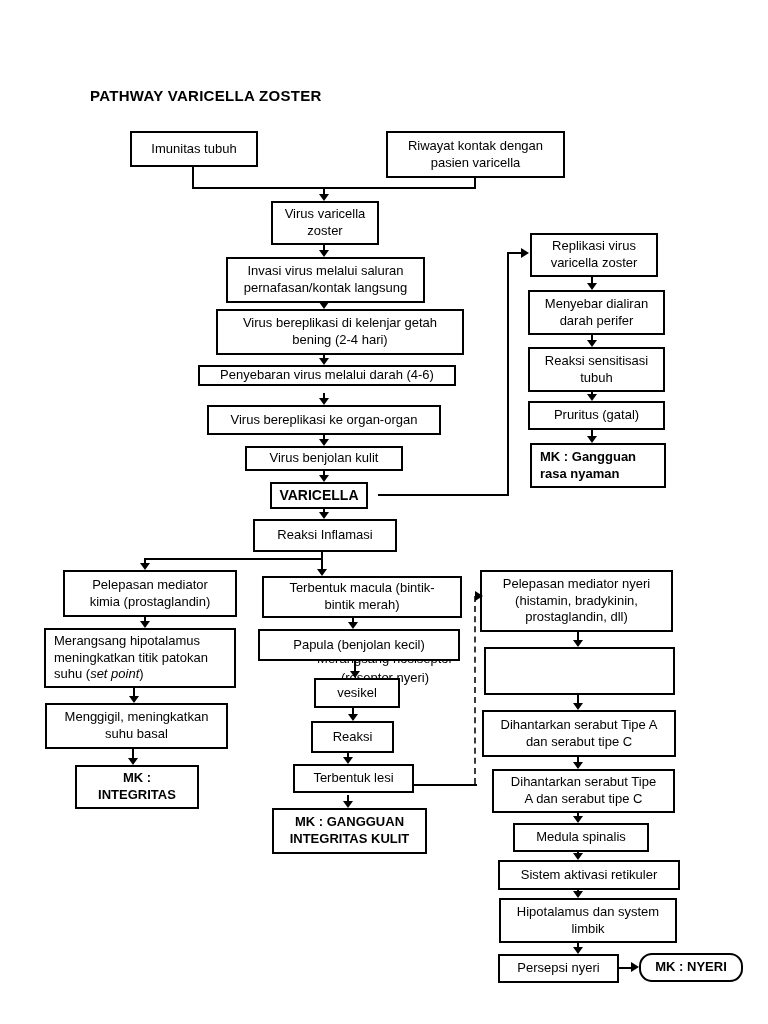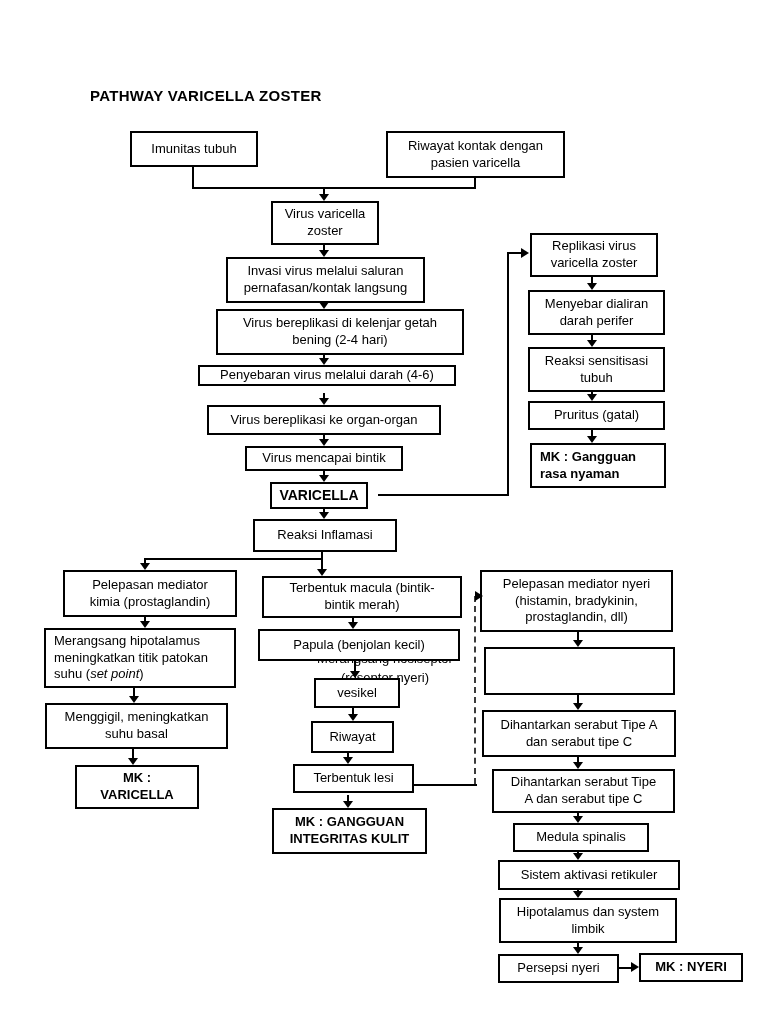--- a/index.html
+++ b/index.html
@@ -36,65 +36,65 @@
 pasien varicella</div>
 
   <div class="box" style="left:271px;top:201px;width:108px;height:44px;">Virus varicella
 zoster</div>
   <div class="box" style="left:226px;top:257px;width:199px;height:46px;">Invasi virus melalui saluran
 pernafasan/kontak langsung</div>
   <div class="box" style="left:216px;top:309px;width:248px;height:46px;">Virus bereplikasi di kelenjar getah
 bening (2-4 hari)</div>
   <div class="box" style="left:198px;top:365px;width:258px;height:21px;">Penyebaran virus melalui darah (4-6)</div>
   <div class="box" style="left:207px;top:405px;width:234px;height:30px;">Virus bereplikasi ke organ-organ</div>
-  <div class="box" style="left:245px;top:446px;width:158px;height:25px;">Virus mencapai bintik</div>
+  <div class="box" style="left:245px;top:446px;width:158px;height:25px;">Virus benjolan kulit</div>
   <div class="box bold" style="left:270px;top:482px;width:98px;height:27px;font-size:14px;">VARICELLA</div>
   <div class="box" style="left:253px;top:519px;width:144px;height:33px;">Reaksi Inflamasi</div>
 
   <div class="box" style="left:530px;top:233px;width:128px;height:44px;">Replikasi virus
 varicella zoster</div>
   <div class="box" style="left:528px;top:290px;width:137px;height:45px;">Menyebar dialiran
 darah perifer</div>
   <div class="box" style="left:528px;top:347px;width:137px;height:45px;">Reaksi sensitisasi
 tubuh</div>
   <div class="box" style="left:528px;top:401px;width:137px;height:29px;">Pruritus (gatal)</div>
   <div class="box bold left" style="left:530px;top:443px;width:136px;height:45px;">MK : Gangguan
 rasa nyaman</div>
 
   <div class="box" style="left:63px;top:570px;width:174px;height:47px;">Pelepasan mediator
 kimia (prostaglandin)</div>
   <div class="box left" style="left:44px;top:628px;width:192px;height:60px;"><span style="display:inline;"><span>Merangsang hipotalamus meningkatkan titik patokan suhu (</span><i>set point</i><span>)</span></span></div>
   <div class="box" style="left:45px;top:703px;width:183px;height:46px;">Menggigil, meningkatkan
 suhu basal</div>
   <div class="box bold" style="left:75px;top:765px;width:124px;height:44px;">MK :
-VARICELLA</div>
+INTEGRITAS</div>
 
   <div class="box" style="left:262px;top:576px;width:200px;height:42px;">Terbentuk macula (bintik-
 bintik merah)</div>
   <div class="box" style="left:258px;top:629px;width:202px;height:32px;">Papula (benjolan kecil)</div>
   <div class="box" style="left:314px;top:678px;width:86px;height:30px;">vesikel</div>
-  <div class="box" style="left:311px;top:721px;width:83px;height:32px;">Riwayat</div>
+  <div class="box" style="left:311px;top:721px;width:83px;height:32px;">Reaksi</div>
   <div class="box" style="left:293px;top:764px;width:121px;height:29px;">Terbentuk lesi</div>
   <div class="box bold" style="left:272px;top:808px;width:155px;height:46px;">MK : GANGGUAN
 INTEGRITAS KULIT</div>
 
   <div class="box" style="left:480px;top:570px;width:193px;height:62px;">Pelepasan mediator nyeri
 (histamin, bradykinin,
 prostaglandin, dll)</div>
   <div class="box" style="left:484px;top:647px;width:191px;height:48px;"></div>
   <div class="box" style="left:482px;top:710px;width:194px;height:47px;">Dihantarkan serabut Tipe A
 dan serabut tipe C</div>
   <div class="box" style="left:492px;top:769px;width:183px;height:44px;">Dihantarkan serabut Tipe
 A dan serabut tipe C</div>
   <div class="box" style="left:513px;top:823px;width:136px;height:29px;">Medula spinalis</div>
   <div class="box" style="left:498px;top:860px;width:182px;height:30px;">Sistem aktivasi retikuler</div>
   <div class="box" style="left:499px;top:898px;width:178px;height:45px;">Hipotalamus dan system
 limbik</div>
   <div class="box" style="left:498px;top:954px;width:121px;height:29px;">Persepsi nyeri</div>
-  <div class="box bold" style="left:639px;top:953px;width:104px;height:29px;">MK : NYERI</div>
+  <div class="box bold" style="left:639px;top:953px;width:104px;height:29px;border-radius:13px;">MK : NYERI</div>
 
   <div class="v" style="left:192px;top:166px;height:23px;"></div>
   <div class="v" style="left:474px;top:178px;height:11px;"></div>
   <div class="h" style="left:192px;top:187px;width:284px;"></div>
   <div class="v" style="left:323px;top:189px;height:6px;"></div>
   <div class="td" style="left:319px;top:194px;"></div>
 
   <div class="v" style="left:323px;top:245px;height:6px;"></div>
     <div class="td" style="left:319px;top:250px;"></div>
   <div class="v" style="left:323px;top:302px;height:1px;"></div>

